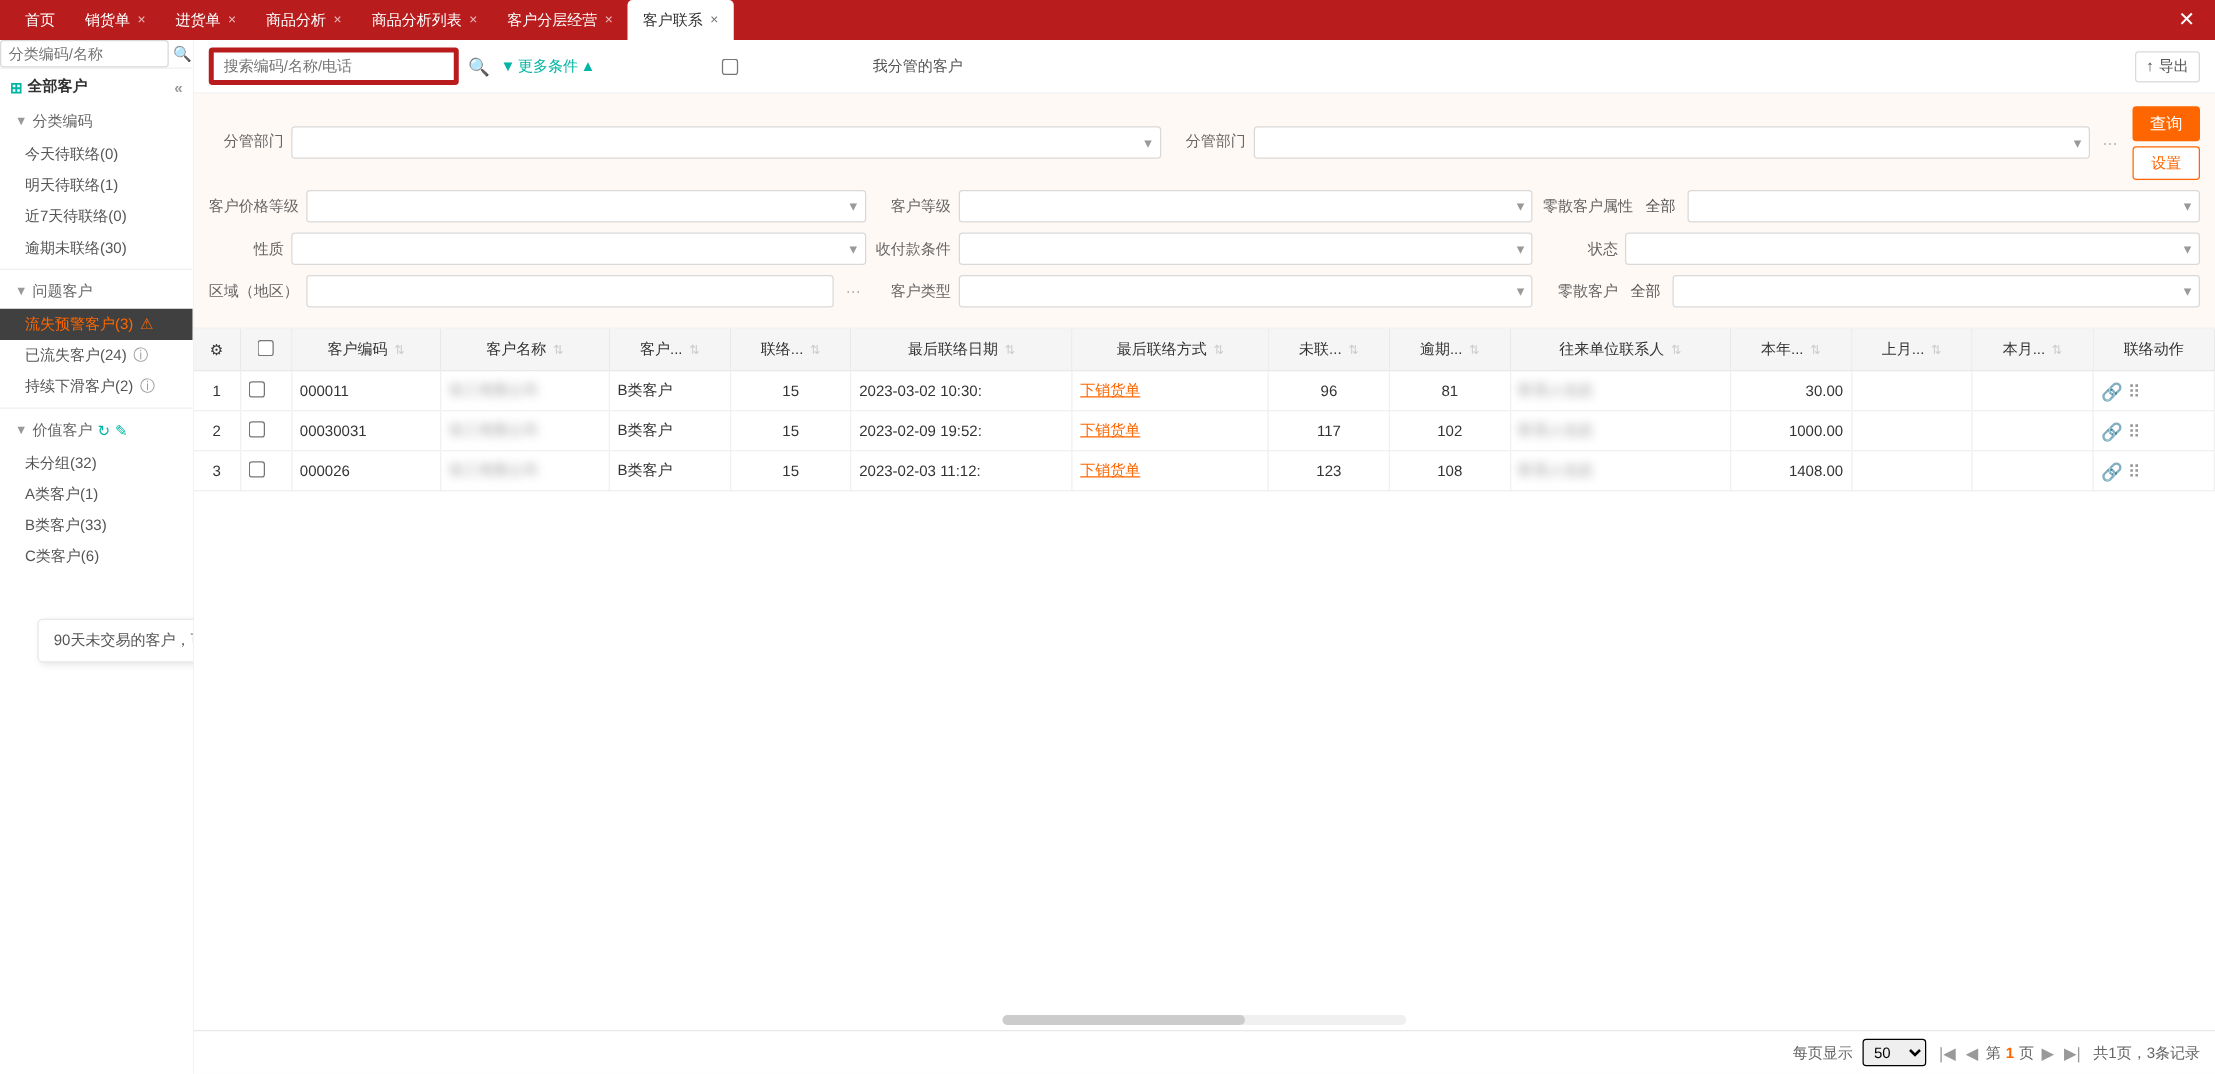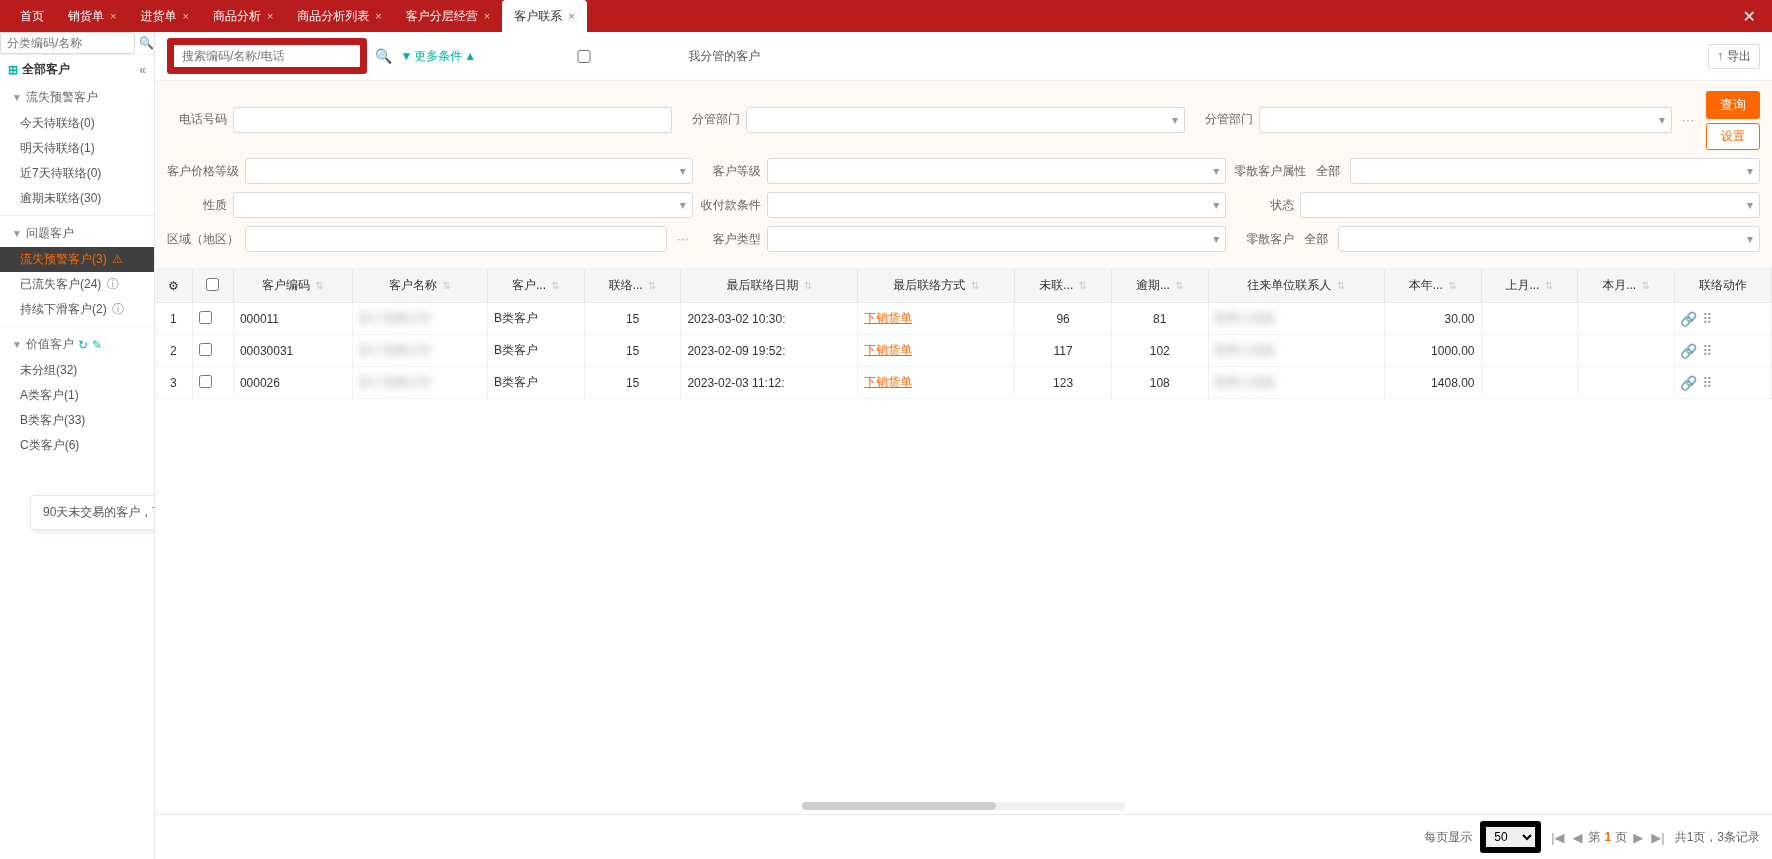--- a/index.html
+++ b/index.html
@@ -137,21 +137,21 @@
 
     
     .filter-bar {
       display: flex;
       align-items: center;
       padding: 6px 12px;
       border-bottom: 1px solid #f0f0f0;
       gap: 8px;
     }
     .filter-bar input {
-      border: 7px solid #b91c1c;
+      border: 4px solid #b91c1c;
       border-radius: 3px;
       padding: 4px 8px;
       width: 200px;
       outline: none;
       font-size: 12px;
     }
     .filter-search-btn {
       color: #ff6600;
       cursor: pointer;
       font-size: 14px;
@@ -159,21 +159,21 @@
     .filter-more {
       display: flex;
       align-items: center;
       color: #00b5a3;
       cursor: pointer;
       gap: 2px;
     }
     .filter-checkbox {
       display: flex;
       align-items: center;
-      gap: 4px;
+      gap: 14px;
       color: #555;
       cursor: pointer;
     }
     .filter-bar-spacer { flex: 1; }
     .export-btn {
       display: flex;
       align-items: center;
       gap: 4px;
       color: #555;
       cursor: pointer;
@@ -311,21 +311,21 @@
       display: flex;
       align-items: center;
       justify-content: flex-end;
       padding: 6px 12px;
       border-top: 1px solid #e8e8e8;
       background: white;
       gap: 8px;
     }
     .footer-label { color: #666; }
     .footer-select {
-      border: 6px solid #000000;
+      border: 1px solid #000000;
       border-radius: 3px;
       padding: 2px 4px;
       font-size: 12px;
     }
     .footer-pagination { display: flex; align-items: center; gap: 4px; color: #555; }
     .footer-pagination .pg-btn {
       cursor: pointer;
       color: #999;
       font-size: 13px;
       padding: 0 2px;
@@ -391,21 +391,21 @@
     </div>
 
     <div class="sidebar-group-header">
       <span class="icon">⊞</span>
       <span>全部客户</span>
       <span class="sidebar-collapse">«</span>
     </div>
 
     <div class="sidebar-section-title">
       <span class="arrow">▼</span>
-      <span>流失预警客户</span>
+      <span>分类编码</span>
     </div>
     <div class="sidebar-item">
       <span>今天待联络(0)</span>
     </div>
     <div class="sidebar-item">
       <span>明天待联络(1)</span>
     </div>
     <div class="sidebar-item">
       <span>近7天待联络(0)</span>
     </div>
@@ -478,24 +478,20 @@
       <div class="filter-bar-spacer"></div>
       <div class="export-btn">
         <span>↑</span>
         <span>导出</span>
       </div>
     </div>
 
     <div class="filter-panel">
 
       <div class="filter-row">
-        <div class="filter-field">
-          <span class="filter-label">电话号码</span>
-          <input class="filter-input" type="text" style="">
-        </div>
         <div class="filter-field">
           <span class="filter-label">分管部门</span>
           <div class="filter-select">
             <span></span>
             <span class="chevron">▾</span>
           </div>
         </div>
         <div class="filter-field">
           <span class="filter-label">分管部门</span>
           <div class="filter-select">

